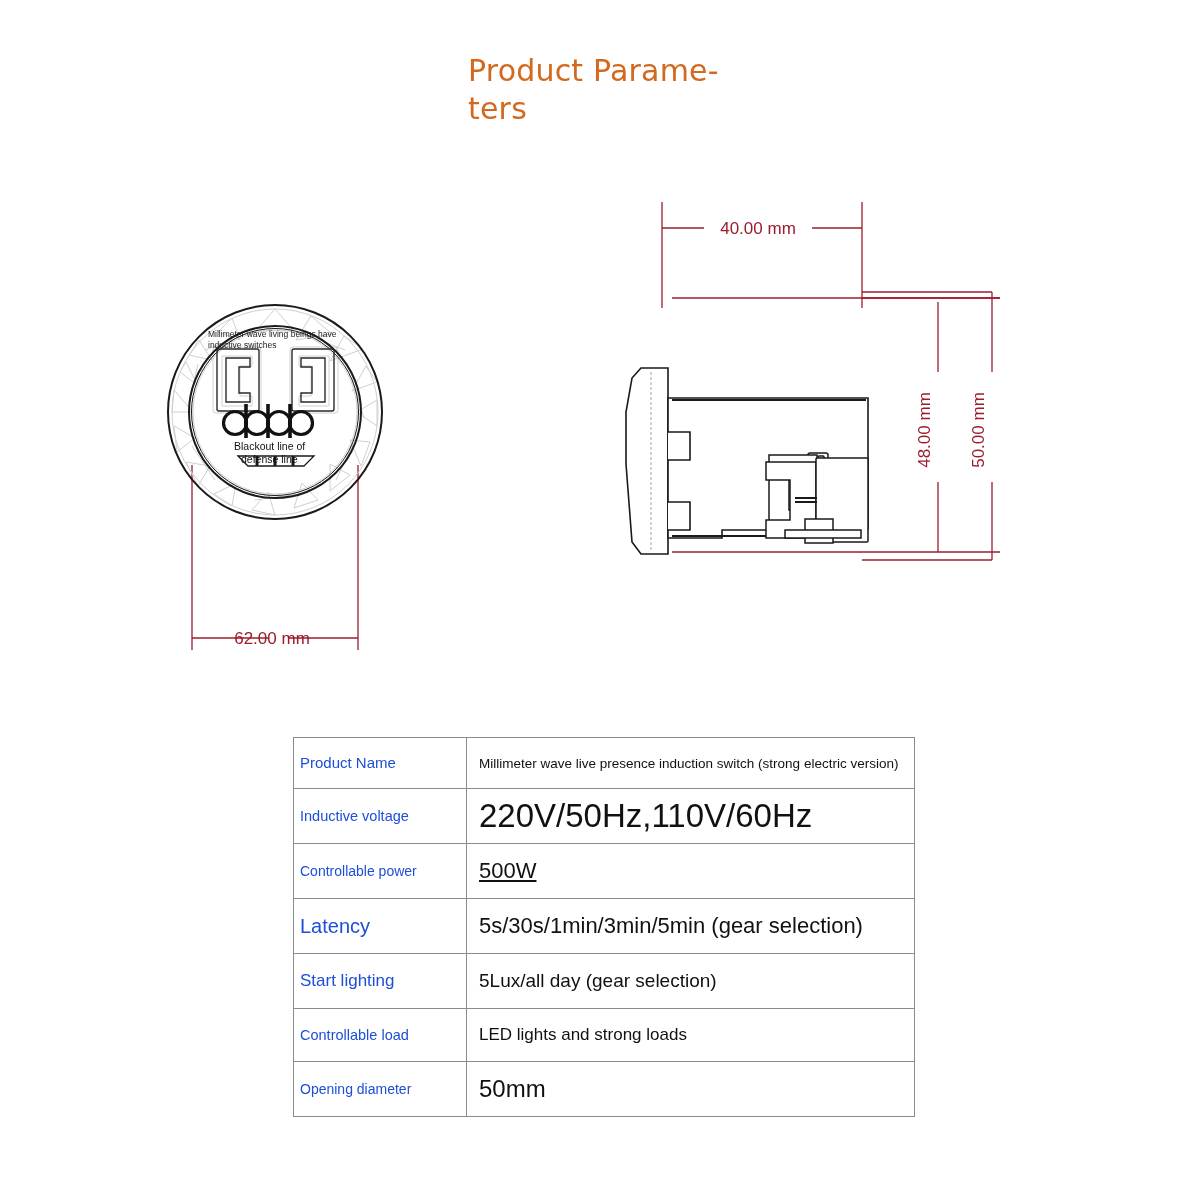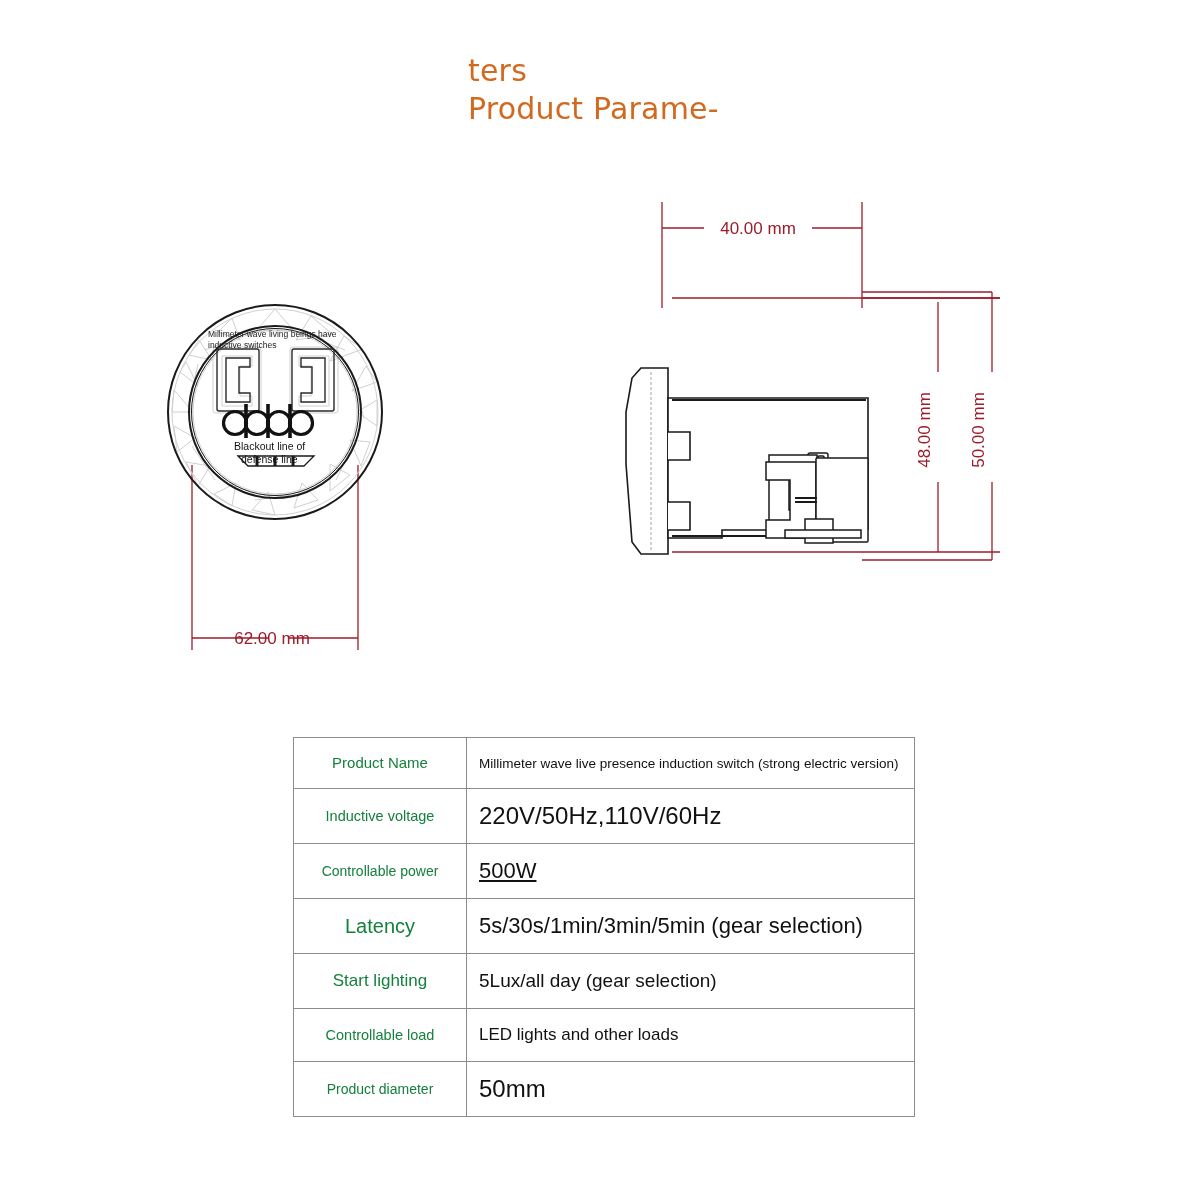--- a/index.html
+++ b/index.html
@@ -55,37 +55,36 @@
     table-layout: fixed;
   }
   #spec-table td {
     border: 1px solid #8c8c8c;
     padding: 0 10px;
     vertical-align: middle;
     background: #fff;
   }
   #spec-table td.lbl {
     width: 160px;
-    text-align: center;
-    color: #15803d;
+    color: #1d4ed8;
     line-height: 1.15;
     padding: 4px 6px;
   }
   #spec-table td.val {
     text-align: left;
     color: #111;
     padding-left: 12px;
   }
   
   .r0 .lbl { font-size: 15px; }
   .r0 .val { font-size: 13.5px; color: #4a4a4a; }
   .r0 td   { height: 42px; }
 
   .r1 .lbl { font-size: 14.5px; }
-  .r1 .val { font-size: 24px; }
+  .r1 .val { font-size: 33px; }
   .r1 td   { height: 46px; }
 
   .r2 .lbl { font-size: 14px; }
   .r2 .val { font-size: 22px; text-decoration: underline; }
   .r2 td   { height: 46px; }
 
   .r3 .lbl { font-size: 13.5px; }
   .r3 .val { font-size: 23px; }
   .r3 td   { height: 46px; }
 
@@ -108,22 +107,22 @@
   .dim-text {
     font-family: "Liberation Sans", sans-serif;
     font-size: 17px;
     fill: #9c1c2b;
   }
 </style>
 </head>
 <body>
 
 <div id="page-title">
+  <div>Product Parame-</div>
   <div>ters</div>
-  <div>Product Parame-</div>
 </div>
 
 <div id="drawings">
 
   <svg class="svg-layer" width="600" height="540" viewBox="0 0 600 540">
 
     <g stroke="#9c1c2b" stroke-width="1.3" fill="none">
       <line x1="192" y1="315" x2="192" y2="500"></line>
       <line x1="358" y1="315" x2="358" y2="500"></line>
       <line x1="192" y1="488" x2="268" y2="488"></line>
@@ -339,20 +338,20 @@
     <tr class="r4">
       <td class="lbl">Latency</td>
       <td class="val">5s/30s/1min/3min/5min (gear selection)</td>
     </tr>
     <tr class="r5">
       <td class="lbl">Start lighting</td>
       <td class="val">5Lux/all day (gear selection)</td>
     </tr>
     <tr class="r6">
       <td class="lbl">Controllable load</td>
-      <td class="val">LED lights and other loads</td>
+      <td class="val">LED lights and strong loads</td>
     </tr>
     <tr class="r7">
-      <td class="lbl">Product diameter</td>
+      <td class="lbl">Opening diameter</td>
       <td class="val">50mm</td>
     </tr>
   </tbody>
 </table>
 
 </body></html>

